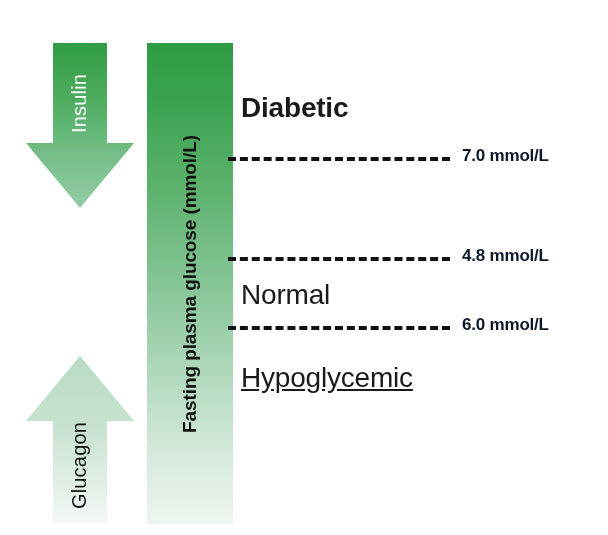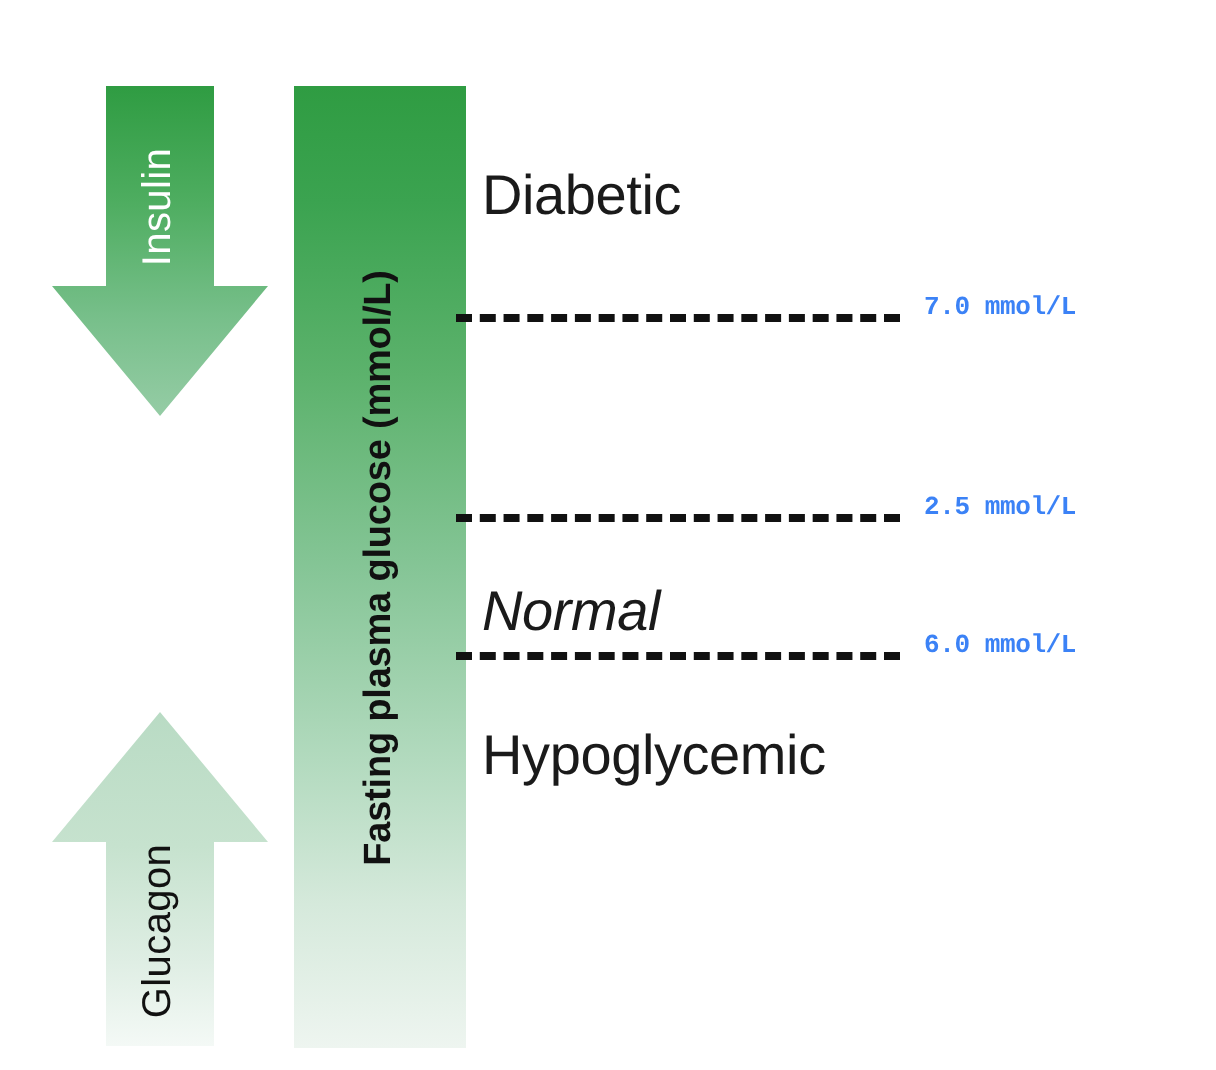--- a/index.html
+++ b/index.html
@@ -113,26 +113,25 @@
     left: 0;
     top: 0;
     width: 222px;
     height: 0;
     border-top: 4px dashed #111111;
   }
   .threshold .value {
     position: absolute;
     left: 234px;
     top: -11px;
-    font-size: 13px;
+    font-size: 17px;
     font-weight: bold;
-    color: #3b82f6;
+    color: #0f172a;
     white-space: nowrap;
     letter-spacing: -0.2px;
-    font-family: Liberation Mono, monospace;
   }
 
   
   .band-label {
     position: absolute;
     left: 241px;
     font-size: 28px;
     color: #1a1a1a;
     white-space: nowrap;
     letter-spacing: -0.2px;
@@ -175,30 +174,30 @@
     <div class="arrow-label" id="glucagon-label">
       <span>Glucagon</span>
     </div>
   </div>
 
   <div id="glucose-column"></div>
   <div id="glucose-axis-label">
     <span>Fasting plasma glucose (mmol/L)</span>
   </div>
 
-  <div class="band-label" style="top: 82px;">Diabetic</div>
-  <div class="band-label" style="top: 290px; font-style: italic;">Normal</div>
-  <div class="band-label" style="top: 362px;">Hypoglycemic</div>
+  <div class="band-label" style="top: 92px; font-weight: bold;">Diabetic</div>
+  <div class="band-label" style="top: 279px;">Normal</div>
+  <div class="band-label" style="top: 362px; text-decoration: underline;">Hypoglycemic</div>
 
   <div class="threshold" style="top: 157px;">
     <div class="dash-line"></div>
     <div class="value">7.0 mmol/L</div>
   </div>
   <div class="threshold" style="top: 257px;">
     <div class="dash-line"></div>
-    <div class="value">2.5 mmol/L</div>
+    <div class="value">4.8 mmol/L</div>
   </div>
   <div class="threshold" style="top: 326px;">
     <div class="dash-line"></div>
     <div class="value">6.0 mmol/L</div>
   </div>
 
 </div>
 
 </body></html>

